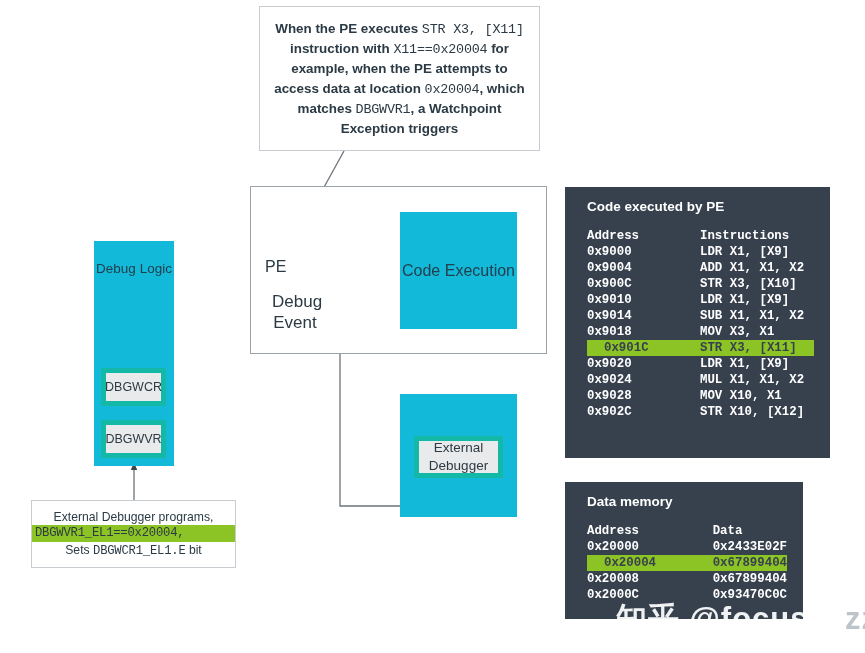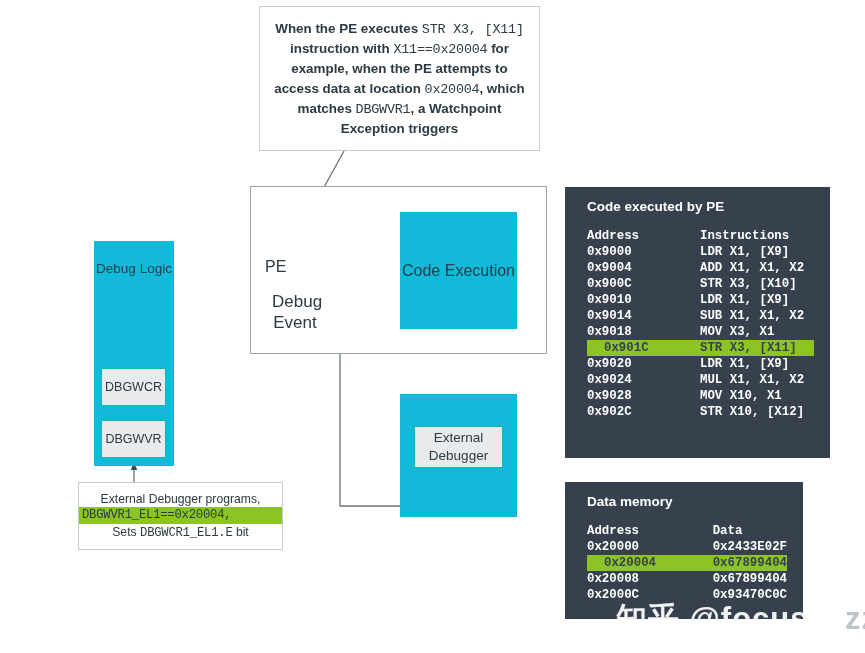--- a/index.html
+++ b/index.html
@@ -21,21 +21,21 @@
   }
   .cyan-box{
     background:#12b9d8;
     box-sizing:border-box;
     display:flex;align-items:center;justify-content:center;
     text-align:center;
     color:#213f4d;
   }
   .grey-chip{
     background:#e9eaeb;
-    border:1px solid #14b8a6;
+    border:5px solid #14b8a6;
     box-sizing:border-box;
     display:flex;align-items:center;justify-content:center;
     text-align:center;
     color:#2b3a44;
   }
 
   
   #callout{
     left:259px;top:6px;width:281px;height:145px;
     border:1px solid #c7ccd1;
@@ -54,33 +54,33 @@
   #pe-box{left:250px;top:186px;width:297px;height:168px;}
   #pe-label{left:265px;top:258px;font-size:16px;color:#2b3a44;}
   #pe-debug-event{left:272px;top:291px;font-size:17px;line-height:1.25;
       text-align:center;color:#2b3a44;width:46px;}
 
   #code-exec{left:400px;top:212px;width:117px;height:117px;
       font-size:16px;line-height:1.35;}
 
   
   #ext-dbg-cyan{left:400px;top:394px;width:117px;height:123px;}
-  #ext-dbg-chip{left:414px;top:426px;width:89px;height:42px;
+  #ext-dbg-chip{left:414px;top:436px;width:89px;height:42px;
       font-size:13.5px;line-height:1.3;}
 
   
   #debug-logic{left:94px;top:241px;width:80px;height:225px;
       align-items:flex-start;padding-top:19px;font-size:13.5px;line-height:1.35;}
   #dbgwcr{left:101px;top:368px;width:65px;height:38px;font-size:12.5px;}
   #dbgwvr{left:101px;top:420px;width:65px;height:38px;font-size:12.5px;}
 
   
-  #note-box{left:31px;top:482px;width:205px;height:68px;
+  #note-box{left:31px;top:500px;width:205px;height:68px;
       border:1px solid #c7ccd1;background:#fff;box-sizing:border-box;
-      display:flex;flex-direction:column;align-items:center;justify-content:center;margin-left:47px;}
+      display:flex;flex-direction:column;align-items:center;justify-content:center;}
   #note-box .l{font-size:12.2px;line-height:1.34;text-align:center;color:#2b3a44;white-space:nowrap;}
   #note-box .hl{background:#8dc425;padding:0 3px;width:100%;text-align:left;box-sizing:border-box;}
 
   
   .panel{
     background:#37414e;
     box-sizing:border-box;
     padding:12px 16px 14px 22px;
     color:#ffffff;
   }

